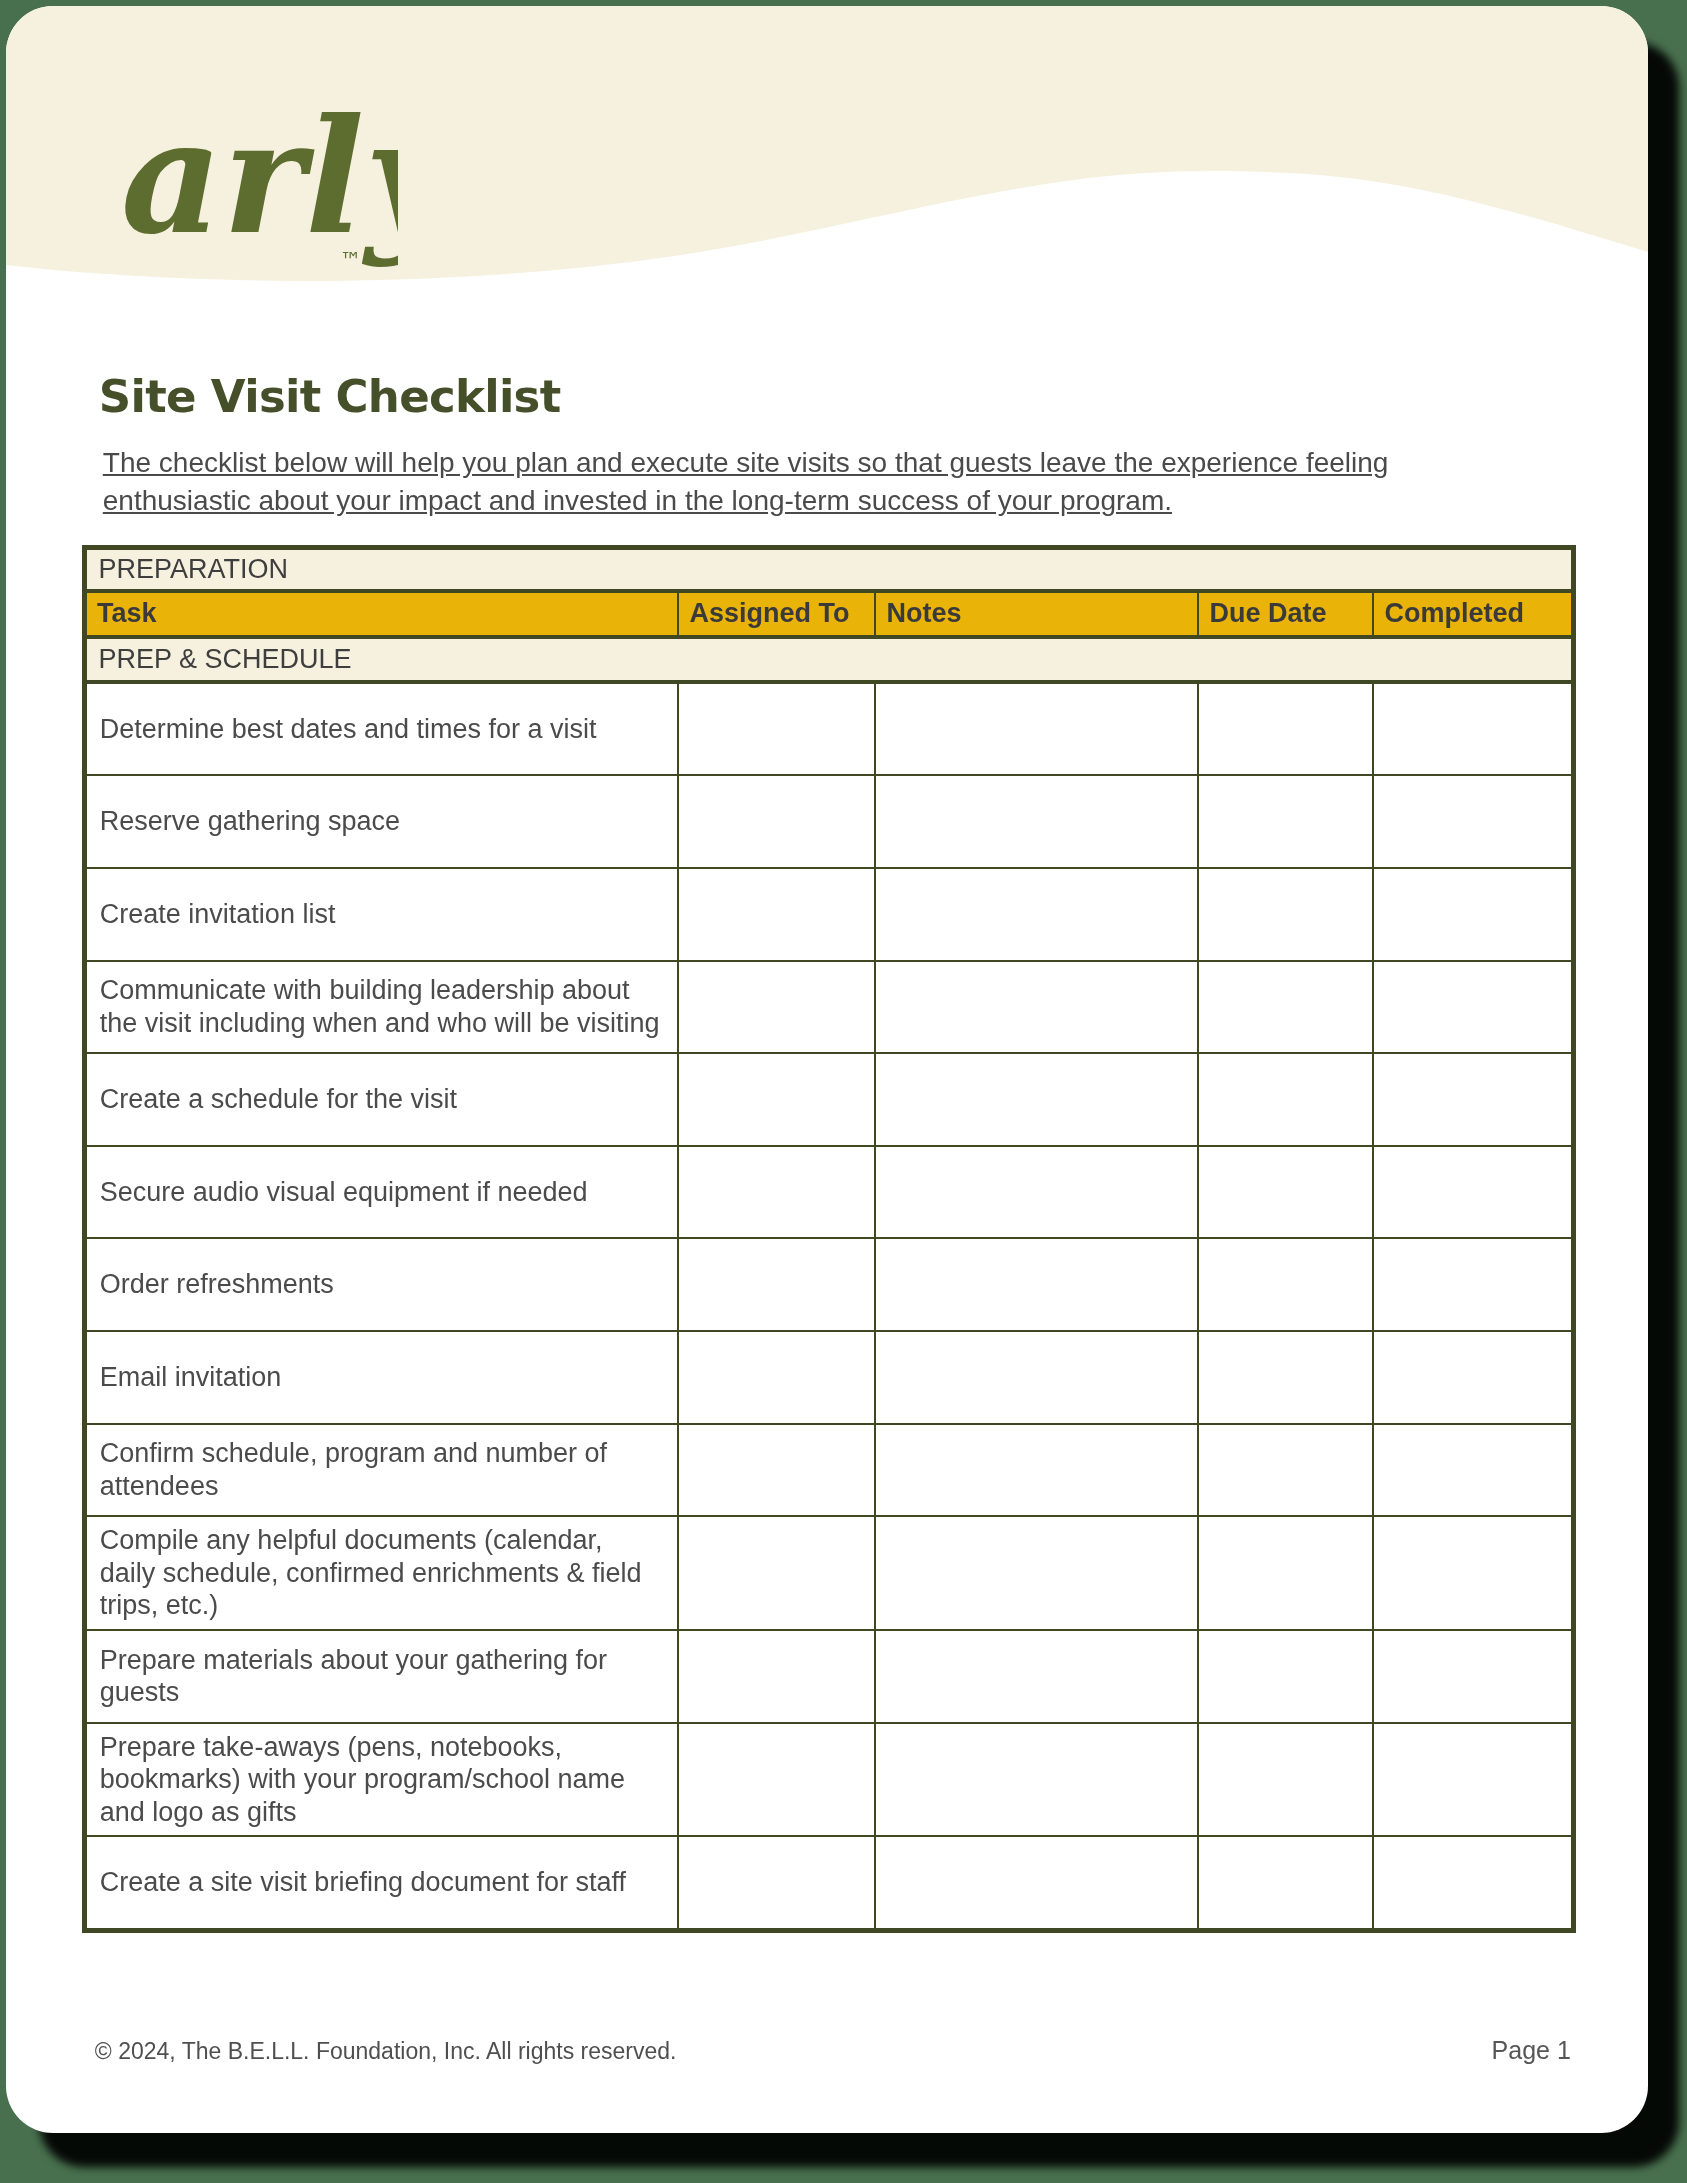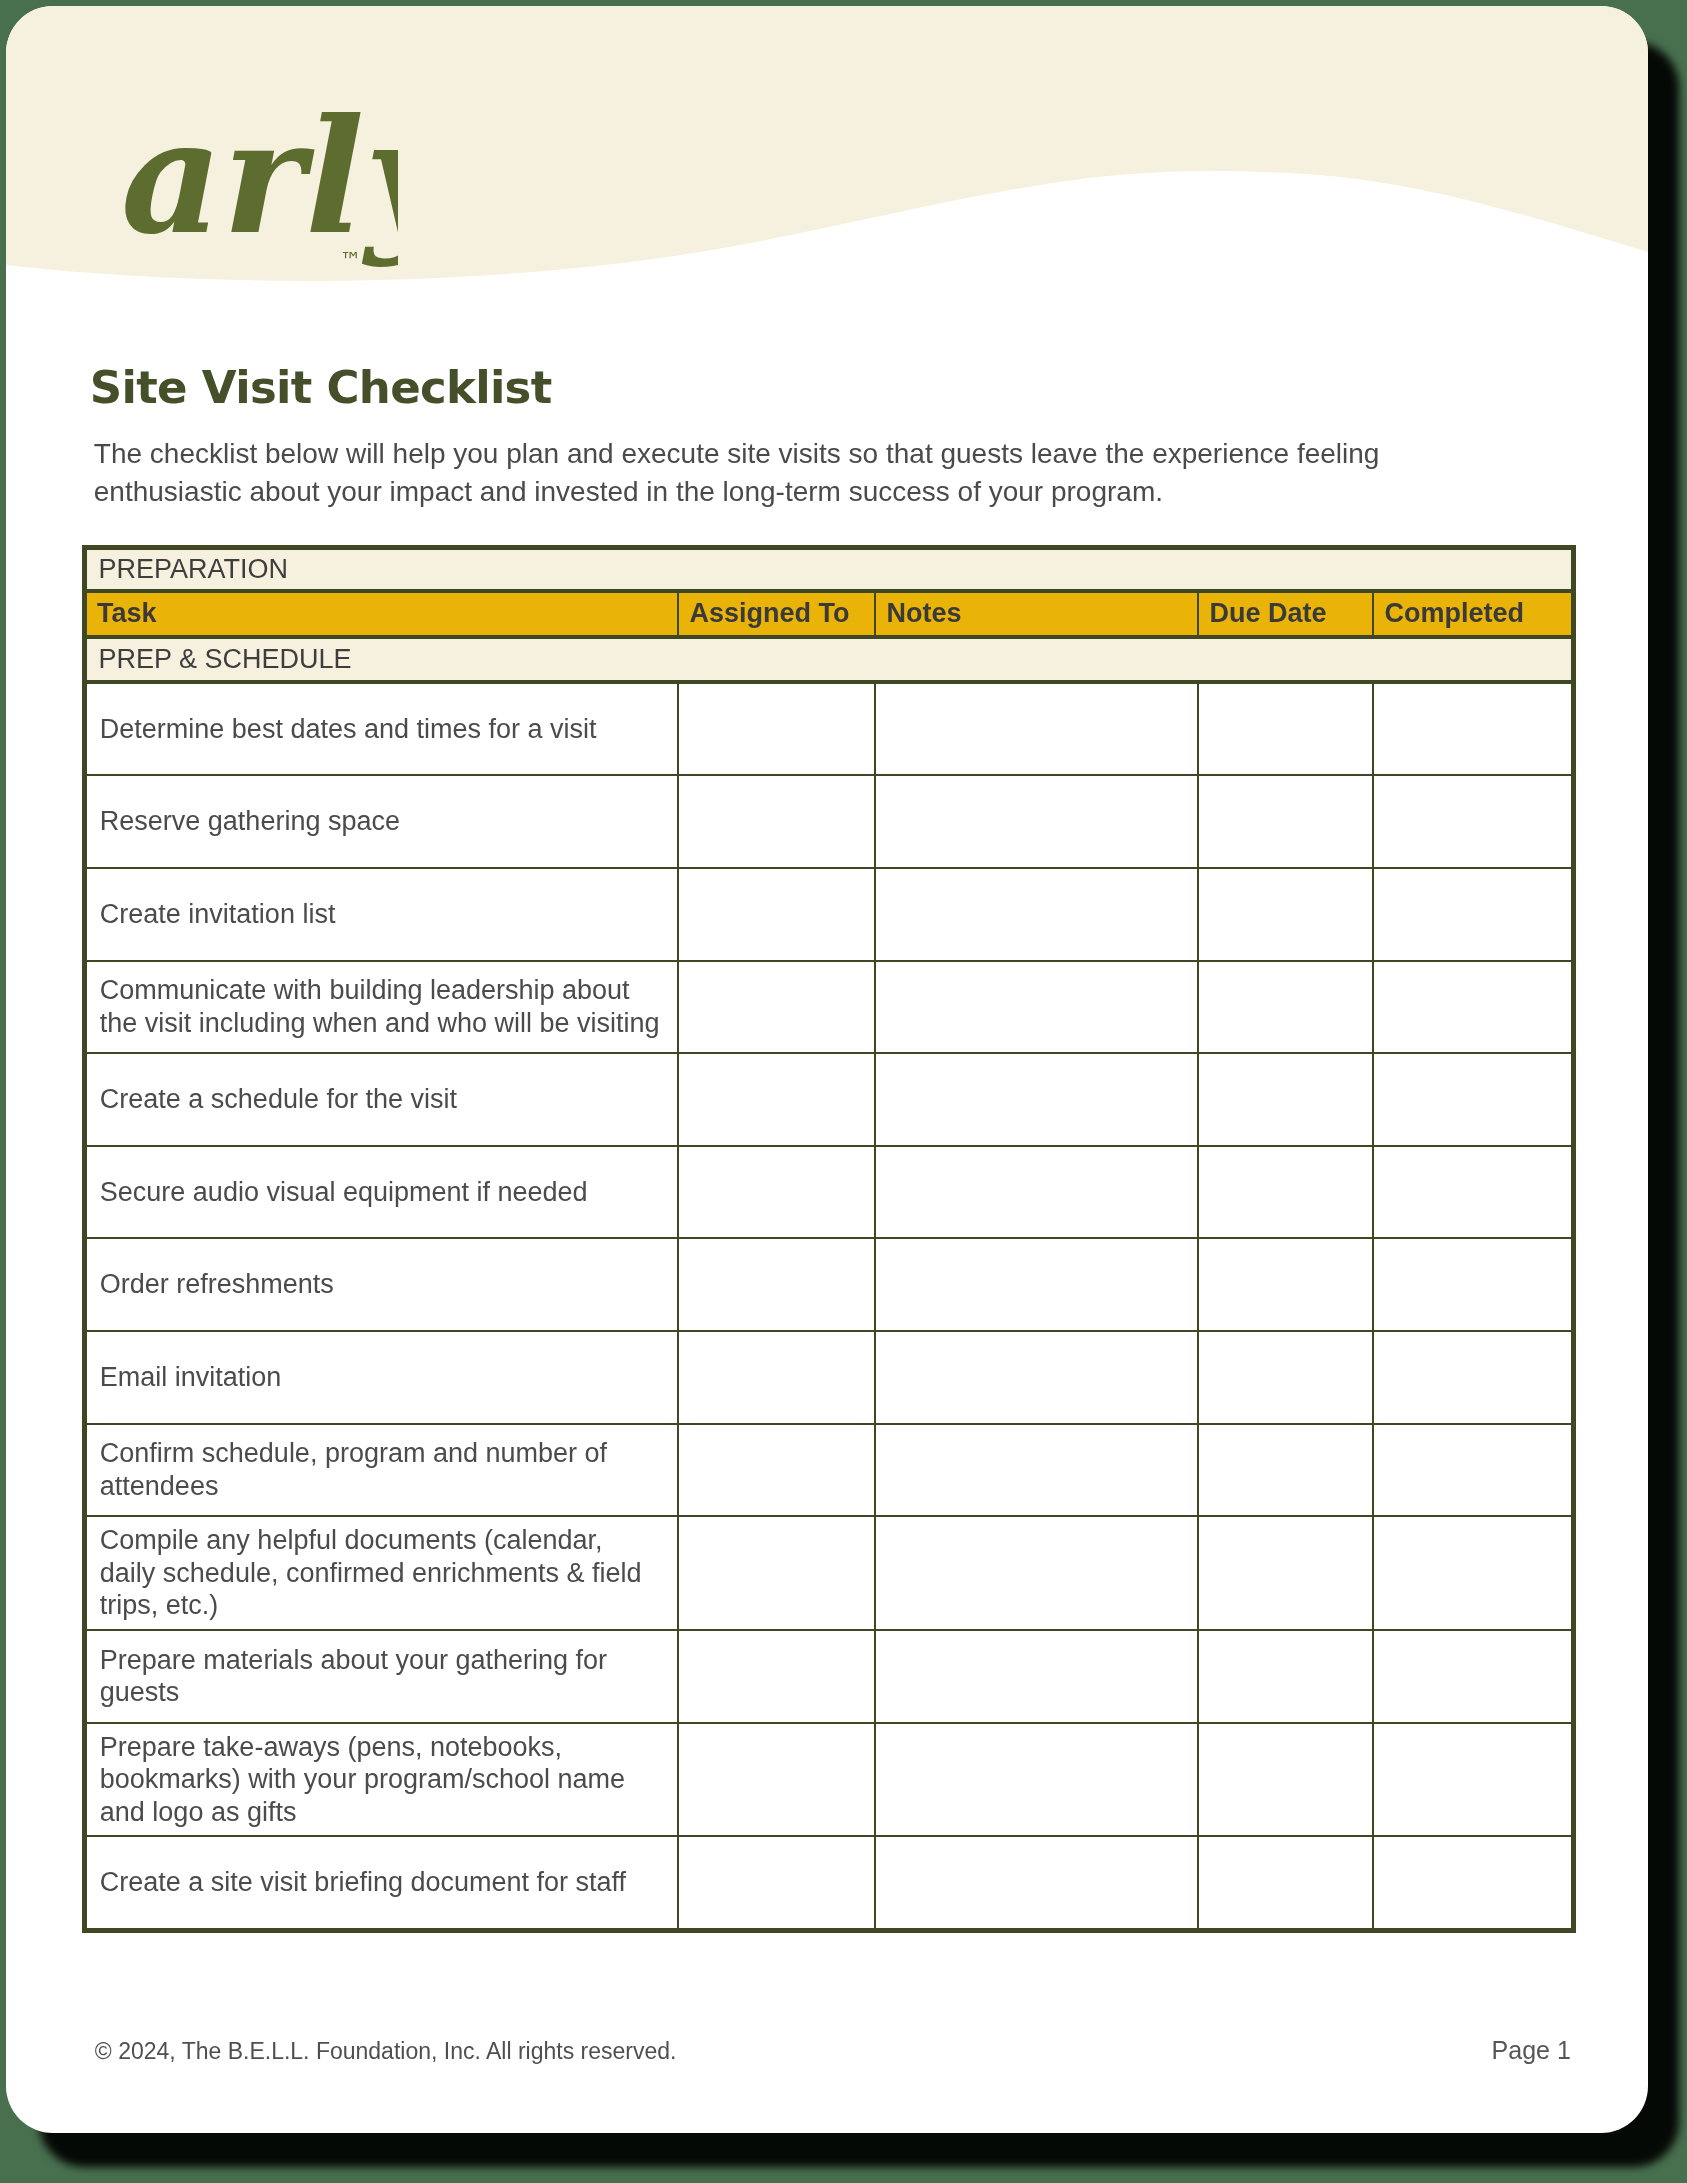--- a/index.html
+++ b/index.html
@@ -139,23 +139,23 @@
       </svg>
     </div>
 
     <div class="logo-wrap">
       <svg viewBox="0 0 380 340" width="277" height="248" aria-hidden="false">
         <text x="0" y="240" font-family="DejaVu Serif, serif" font-style="italic" font-weight="bold" font-size="215" fill="#5d6c2f">arly</text>
         <text x="300" y="290" font-family="DejaVu Sans, sans-serif" font-size="30" fill="#5d6c2f">™</text>
       </svg>
     </div>
 
-    <h1 class="doc-title" style="margin:4px;">Site Visit Checklist</h1>
-
-    <p class="doc-intro" style="margin:8px;">The checklist below will help you plan and execute site visits so that guests leave the experience feeling enthusiastic about your impact and invested in the long-term success of your program.</p>
+    <h1 class="doc-title" style="margin:13px;">Site Visit Checklist</h1>
+
+    <p class="doc-intro" style="margin:17px;text-decoration:underline;">The checklist below will help you plan and execute site visits so that guests leave the experience feeling enthusiastic about your impact and invested in the long-term success of your program.</p>
 
     <div class="table-wrap">
       <table class="checklist">
         <colgroup>
           <col style="width:594px">
           <col style="width:197px">
           <col style="width:323px">
           <col style="width:175px">
           <col style="width:200px">
         </colgroup>

